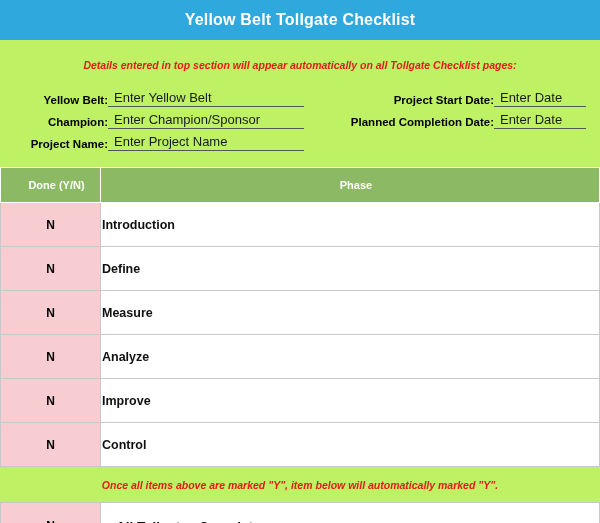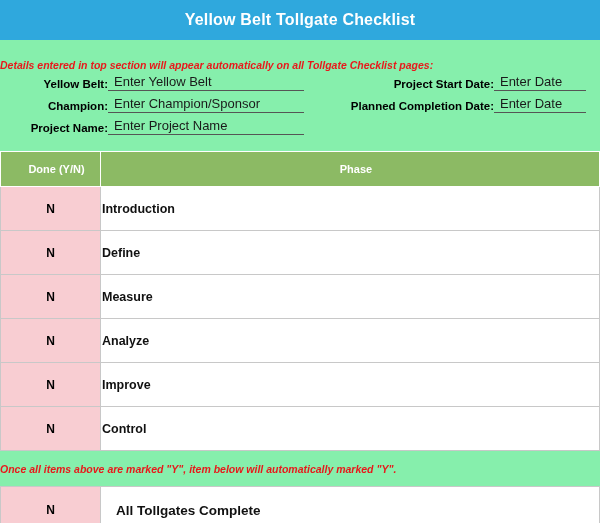--- a/index.html
+++ b/index.html
@@ -10,21 +10,21 @@
     width: 600px;
     height: 523px;
     background: #ffffff;
     font-family: "Liberation Sans", sans-serif;
     overflow: hidden;
   }
   .page {
     position: relative;
     width: 600px;
     height: 523px;
-    background: #86efac;
+    background: #bef264;
   }
   
   .banner {
     height: 40px;
     background: #2fa8dd;
     display: flex;
     align-items: center;
     justify-content: center;
   }
   .banner-title {
@@ -32,31 +32,32 @@
     font-size: 16px;
     font-weight: bold;
     letter-spacing: 0.2px;
   }
   
   .note {
     color: #e8191b;
     font-size: 10.5px;
     font-style: italic;
     font-weight: bold;
-    text-align: left;
+    text-align: center;
   }
   .note-top {
     margin-top: 19px;
   }
   .note-mid {
     margin-top: 12px;
     margin-bottom: 0;
   }
   
   .form-area {
+    margin-top: 16px;
     padding: 0 12px 0 10px;
     display: flex;
     justify-content: space-between;
   }
   .form-col {
     display: flex;
     flex-direction: column;
   }
   .form-col.left { width: 300px; }
   .form-col.right { width: 280px; }

